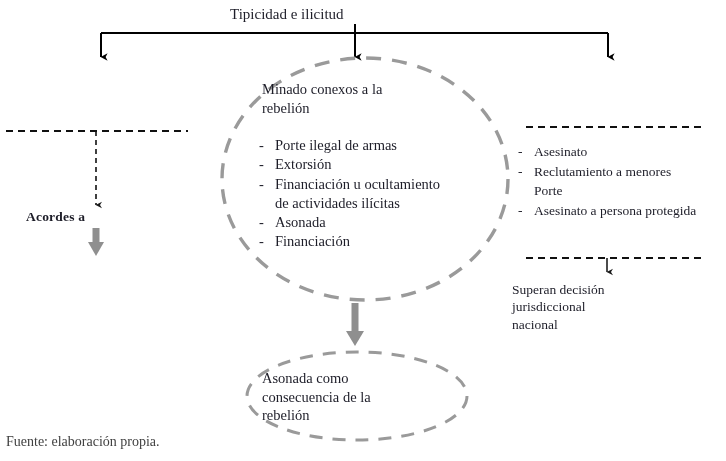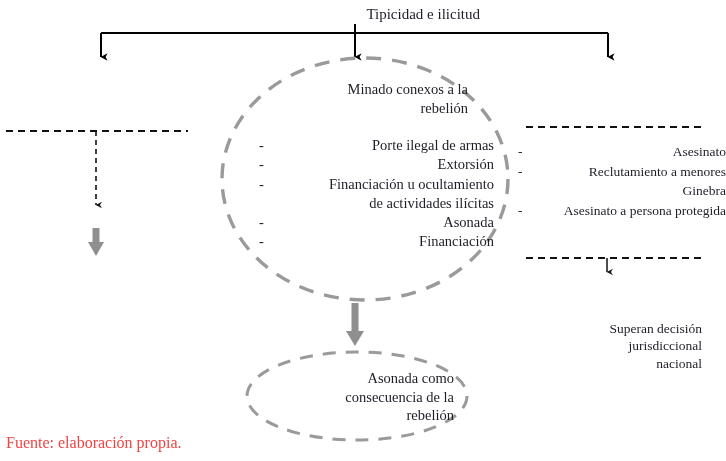--- a/index.html
+++ b/index.html
@@ -11,21 +11,21 @@
     position: relative;
     width: 726px;
     height: 461px;
     background: #ffffff;
     overflow: hidden;
     font-family: "Liberation Serif", "DejaVu Serif", serif;
     color: #1a1a22;
   }
   .txt {
     position: absolute;
-    text-align: right;
+    text-align: left;
     line-height: 1.28;
     font-size: 14.5px;
     color: #1d1d28;
     white-space: pre-line;
   }
   .title {
     font-size: 15px;
   }
   .bold {
     font-weight: bold;
@@ -45,26 +45,25 @@
   .list-dash {
     width: 16px;
     flex: 0 0 16px;
     color: #1d1d28;
   }
   .list-dash.blank {
     color: transparent;
   }
   .list-text {
     flex: 1 1 auto;
-    text-align: right;
   }
   .footer {
     position: absolute;
-    font-size: 16px;
-    color: #ef4444;
+    font-size: 14px;
+    color: #404040;
   }
   svg.layer {
     position: absolute;
     left: 0;
     top: 0;
     width: 726px;
     height: 461px;
     pointer-events: none;
   }
 </style>
@@ -116,20 +115,21 @@
 
     <g>
       <path d="M526,258 L706,258" stroke="#111111" stroke-width="1.8" fill="none" stroke-dasharray="7 5"></path>
       <path d="M607,258 L607,272" stroke="#111111" stroke-width="1.5" fill="none" marker-end="url(#arrowBlackSm)"></path>
     </g>
   </svg>
 
   <div class="txt title" style="left:230px; top:5px; width:250px;">Tipicidad e ilicitud</div>
 
 
+  <div class="txt bold" style="left:26px; top:208px; width:140px;">Acordes a</div>
 
 
   <div class="txt" style="left:262px; top:80px; width:206px;">Minado conexos a la
 rebelión</div>
 
   <div class="list" style="left:259px; top:136px; width:235px;">
     <div class="list-row">
       <span class="list-dash">-</span>
       <span class="list-text">Porte ilegal de armas</span>
     </div>
@@ -161,27 +161,27 @@
     <div class="list-row">
       <span class="list-dash">-</span>
       <span class="list-text">Asesinato</span>
     </div>
     <div class="list-row">
       <span class="list-dash">-</span>
       <span class="list-text">Reclutamiento a menores</span>
     </div>
     <div class="list-row">
       <span class="list-dash blank"></span>
-      <span class="list-text">Ginebra</span>
+      <span class="list-text">Porte</span>
     </div>
     <div class="list-row">
       <span class="list-dash">-</span>
       <span class="list-text">Asesinato a persona protegida</span>
     </div>
   </div>
 
-  <div class="txt" style="left:512px; top:281px; width:190px; font-size:13.5px;margin-top:39px;">Superan decisión
+  <div class="txt" style="left:512px; top:281px; width:190px; font-size:13.5px;">Superan decisión
 jurisdiccional
 nacional</div>
 
   <div class="footer" style="left:6px; top:434px;">Fuente: elaboración propia.</div>
 
 </div>
 
 </body></html>

